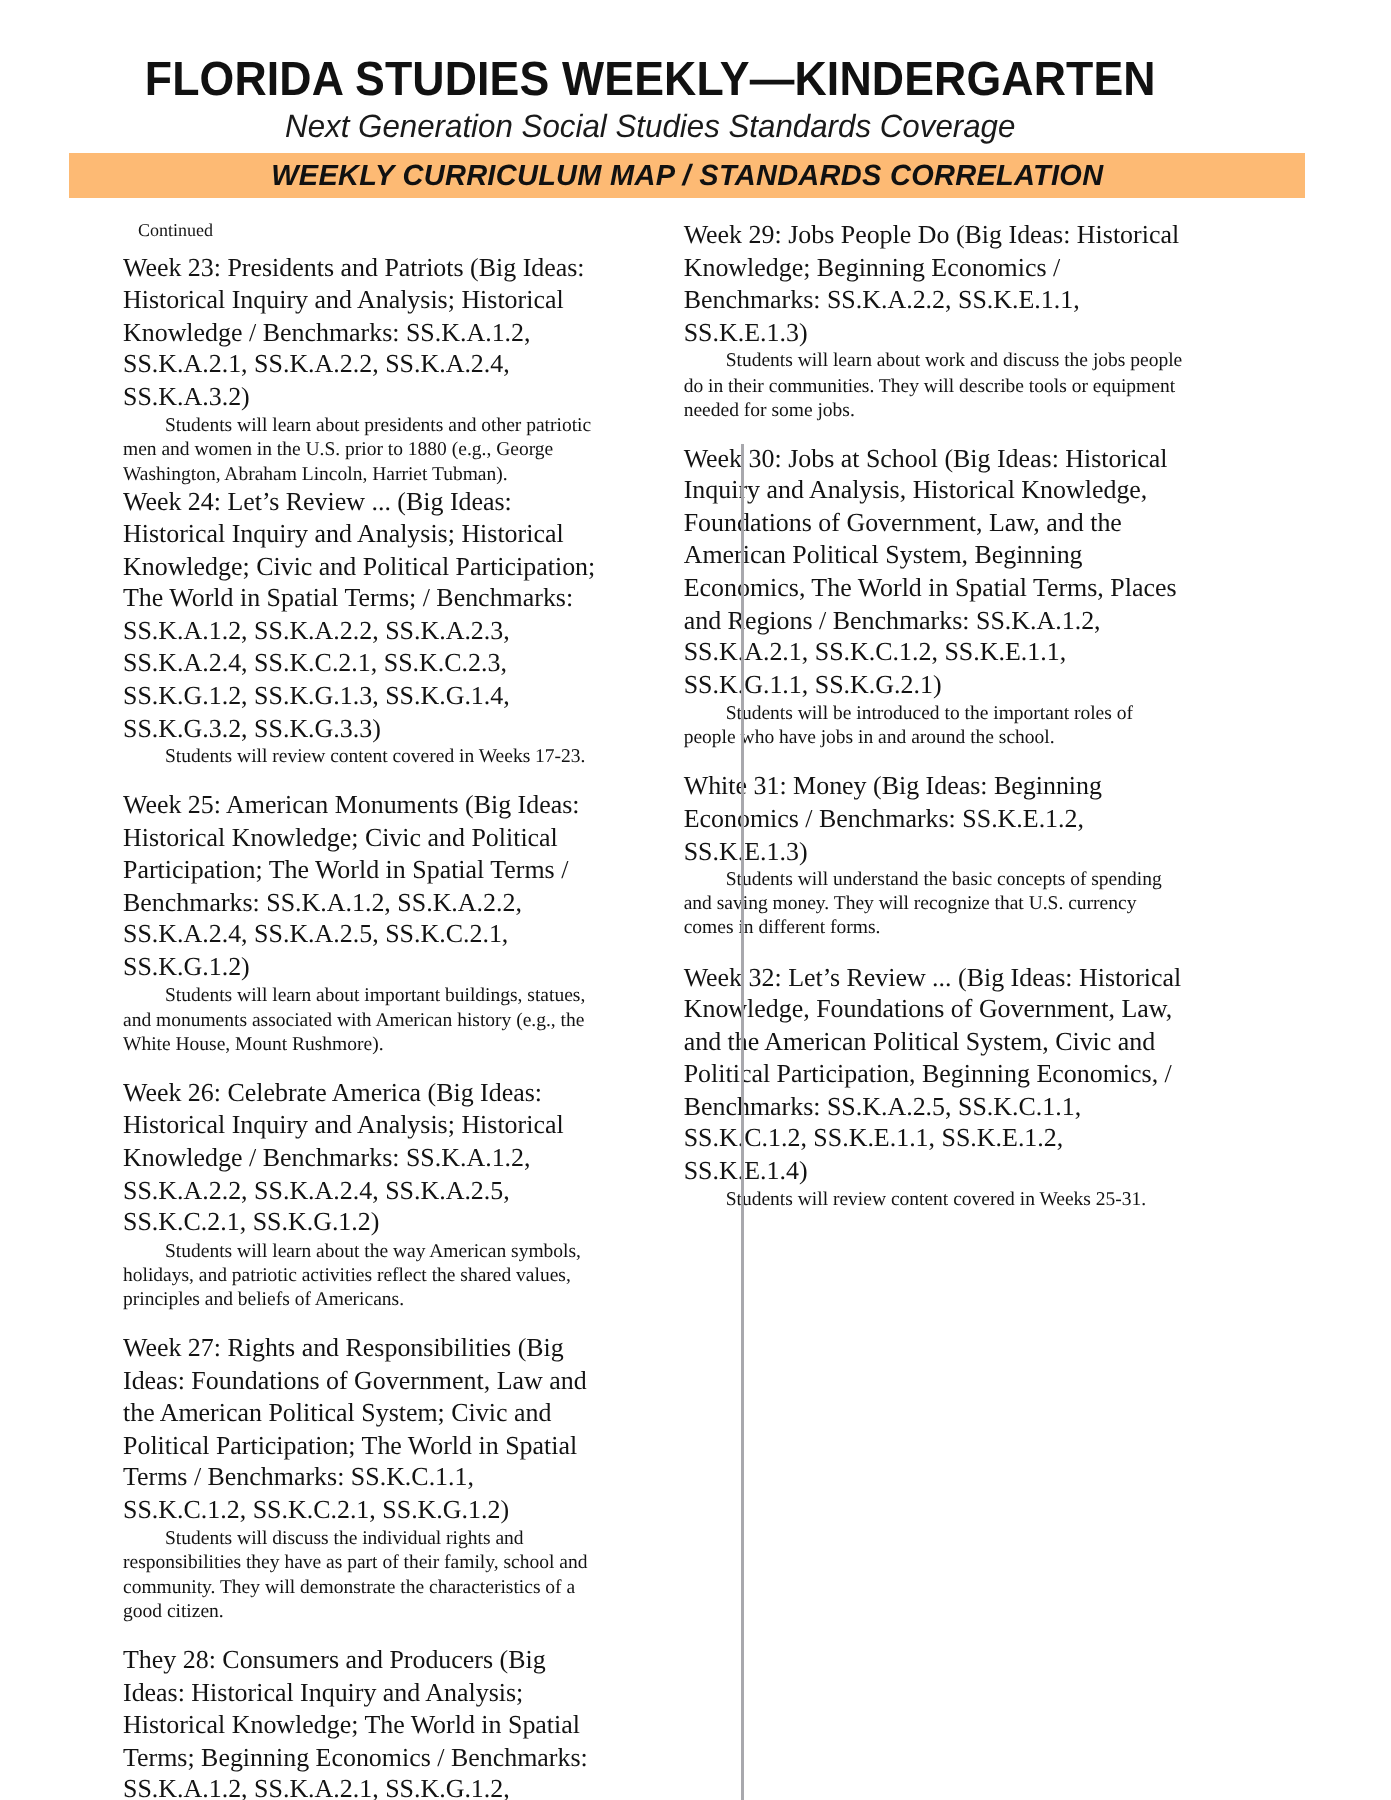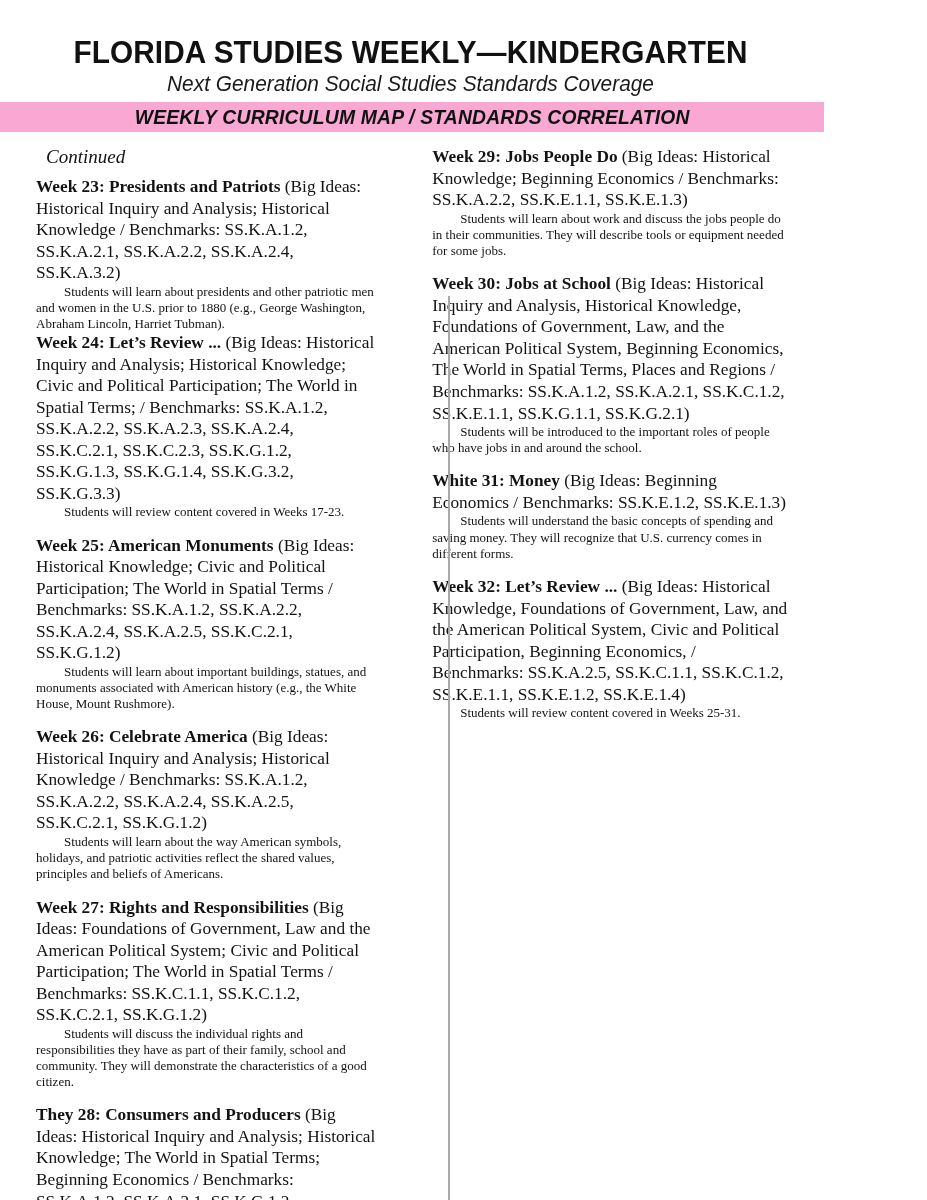--- a/index.html
+++ b/index.html
@@ -15,20 +15,21 @@
     font-family: "Liberation Serif", "DejaVu Serif", serif;
     color: #131313;
     -webkit-font-smoothing: antialiased;
   }
 
   .page {
     position: relative;
     width: 821px;
     height: 1200px;
     box-sizing: border-box;
+    padding-left: 46px;
   }
 
   
   .masthead {
     padding-top: 36px;
     text-align: center;
   }
   .doc-title {
     font-family: "Liberation Sans", "DejaVu Sans", sans-serif;
     font-weight: bold;
@@ -49,21 +50,21 @@
     margin: 3px 0 0 0;
     transform: scaleX(0.97);
     transform-origin: center top;
     color: #1a1a1a;
   }
 
   .banner {
     margin: 6px auto 0 auto;
     width: 824px;
     height: 30px;
-    background: #f9a8d4;
+    background: #fdba74;
     display: flex;
     align-items: center;
     justify-content: center;
   }
   .banner-text {
     font-family: "Liberation Sans", "DejaVu Sans", sans-serif;
     font-style: italic;
     font-weight: bold;
     font-size: 19.5px;
     letter-spacing: 0.2px;
@@ -95,41 +96,40 @@
   .divider {
     position: absolute;
     left: 448px;
     top: 150px;
     width: 2px;
     height: 1012px;
     background: #a8a8ad;
   }
 
   .continued {
-    font-style: italic;
-    font-size: 19px;
+    font-size: 12px;
     margin: 0 0 7px 10px;
     line-height: 1.2;
   }
 
   
   .entry {
     margin: 0 0 14px 0;
   }
   .entry.tight {
     margin-bottom: 0;
   }
   .entry-head {
     font-size: 17.3px;
     line-height: 1.245;
     margin: 0;
     text-align: left;
   }
   .entry-head .wk {
-    font-weight: bold;
+    font-weight: normal;
   }
   .entry-body {
     font-size: 13px;
     line-height: 1.245;
     margin: 0;
     text-indent: 28px;
     text-align: left;
   }
 </style>
 </head>

